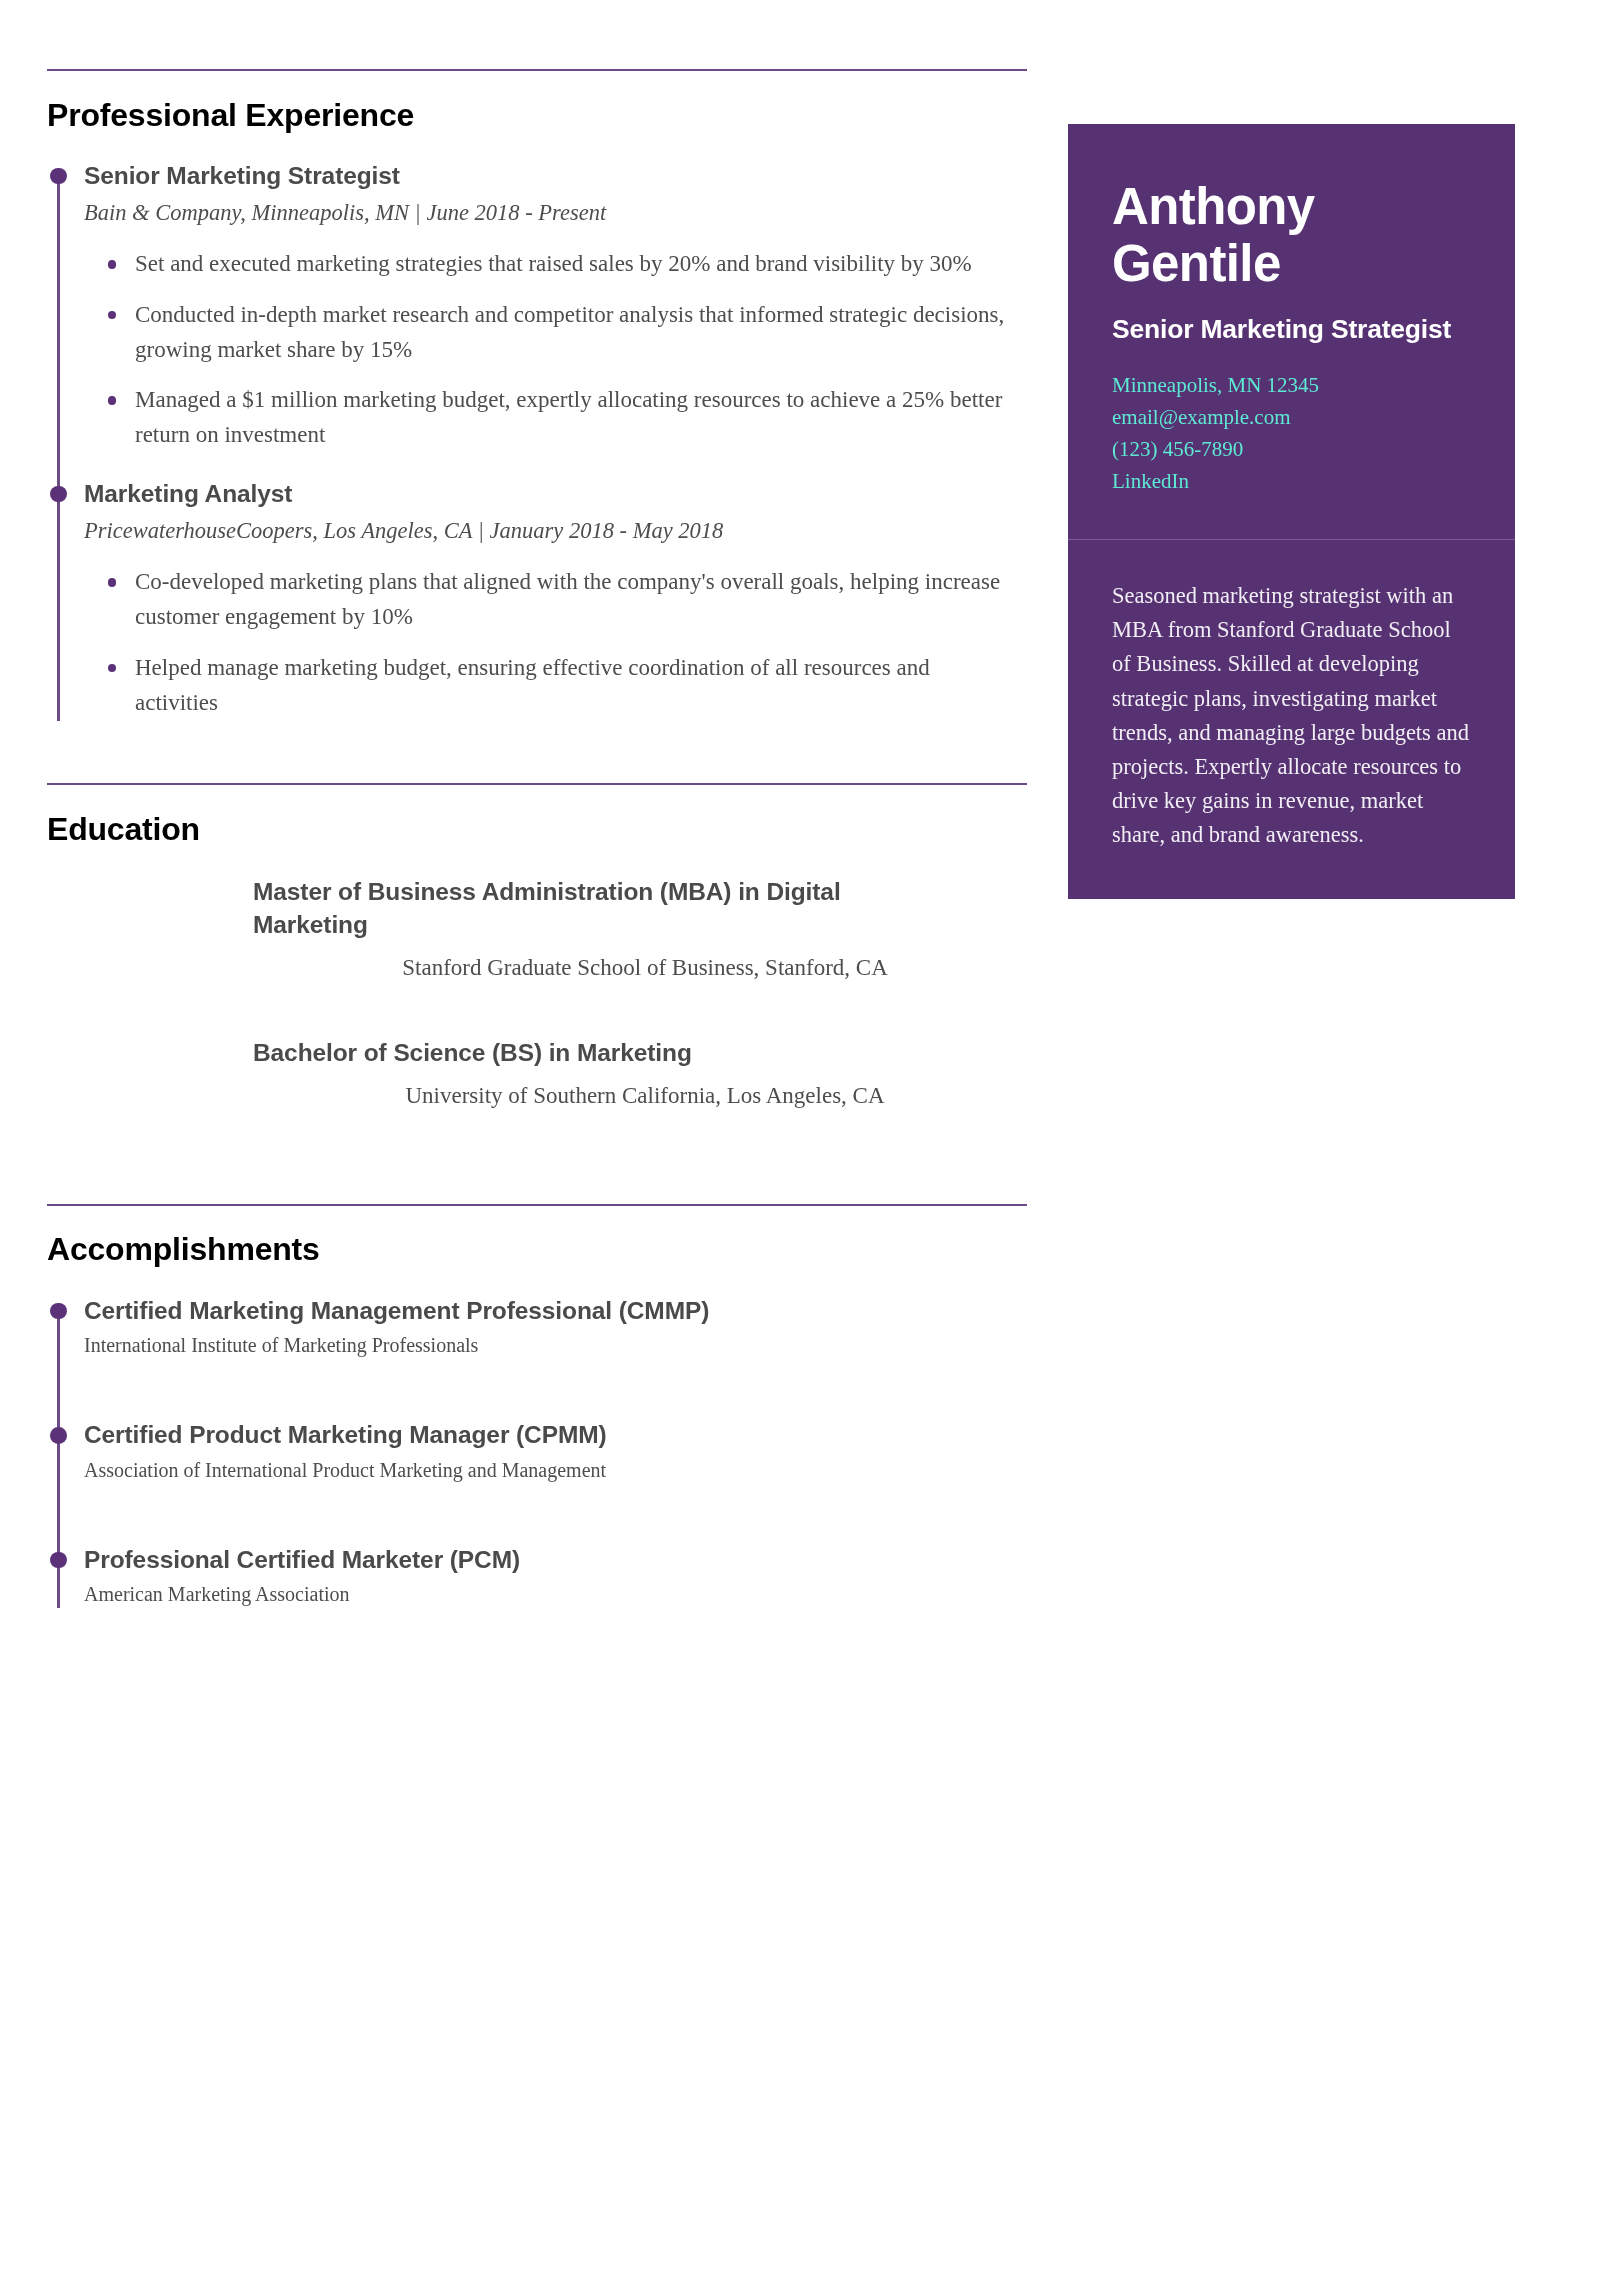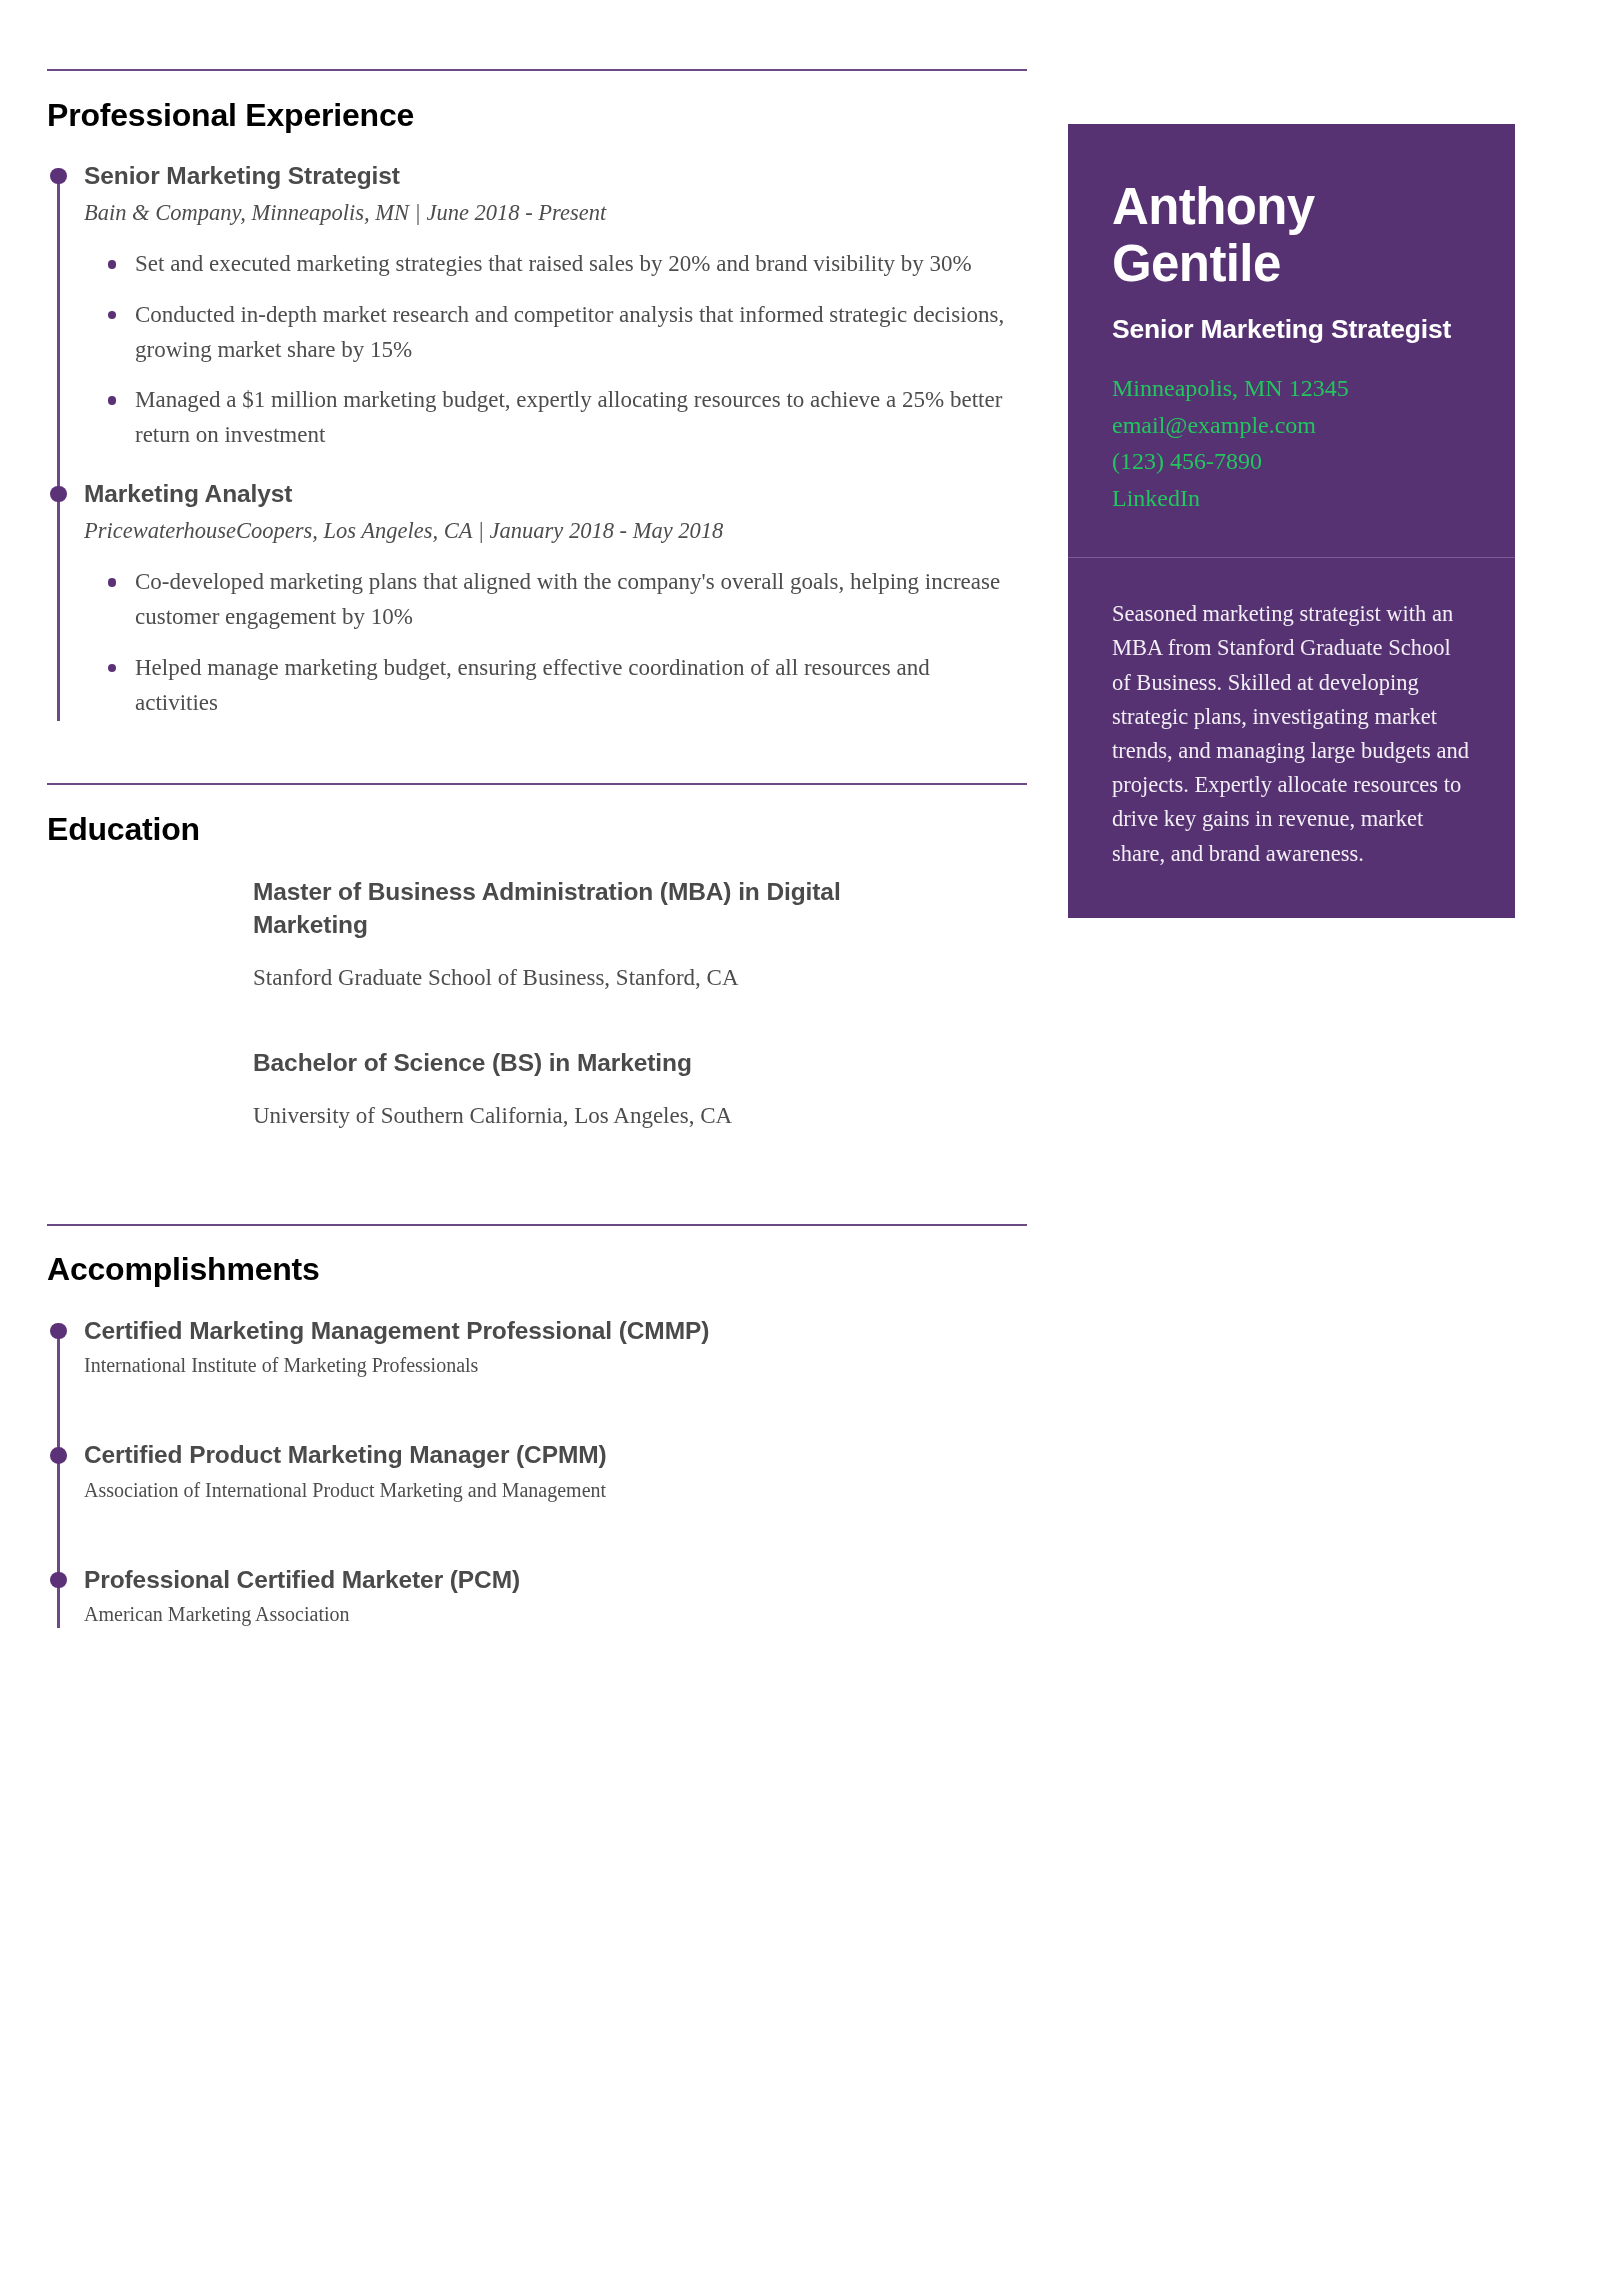--- a/index.html
+++ b/index.html
@@ -131,22 +131,23 @@
     font-weight: 700;
     color: #4a4a4a;
     line-height: 1.35;
     max-width: 686px;
     letter-spacing: -0.1px;
   }
   .edu-school {
     font-family: "Liberation Serif", serif;
     font-size: 23px;
     color: #4d4d4d;
-    margin-top: 21px;
+    margin-top: 11px;
     line-height: 1.4;
+    text-align: center;
   }
 
   
   .acc-title {
     font-family: "Liberation Sans", sans-serif;
     font-size: 24.5px;
     font-weight: 700;
     color: #4a4a4a;
     letter-spacing: -0.1px;
     line-height: 1.25;
@@ -192,22 +193,22 @@
     color: #ffffff;
     margin-top: 21.6px;
     letter-spacing: -0.2px;
   }
 
   .sb-contact {
     margin-top: 25.5px;
   }
   .sb-contact div {
     font-family: "Liberation Serif", serif;
-    font-size: 24px;
-    color: #22c55e;
+    font-size: 21px;
+    color: #5eead4;
     line-height: 1.52;
   }
 
   .sb-divider {
     height: 1px;
     background: #7b5d94;
     margin: 0;
   }
 
   .sb-summary {

